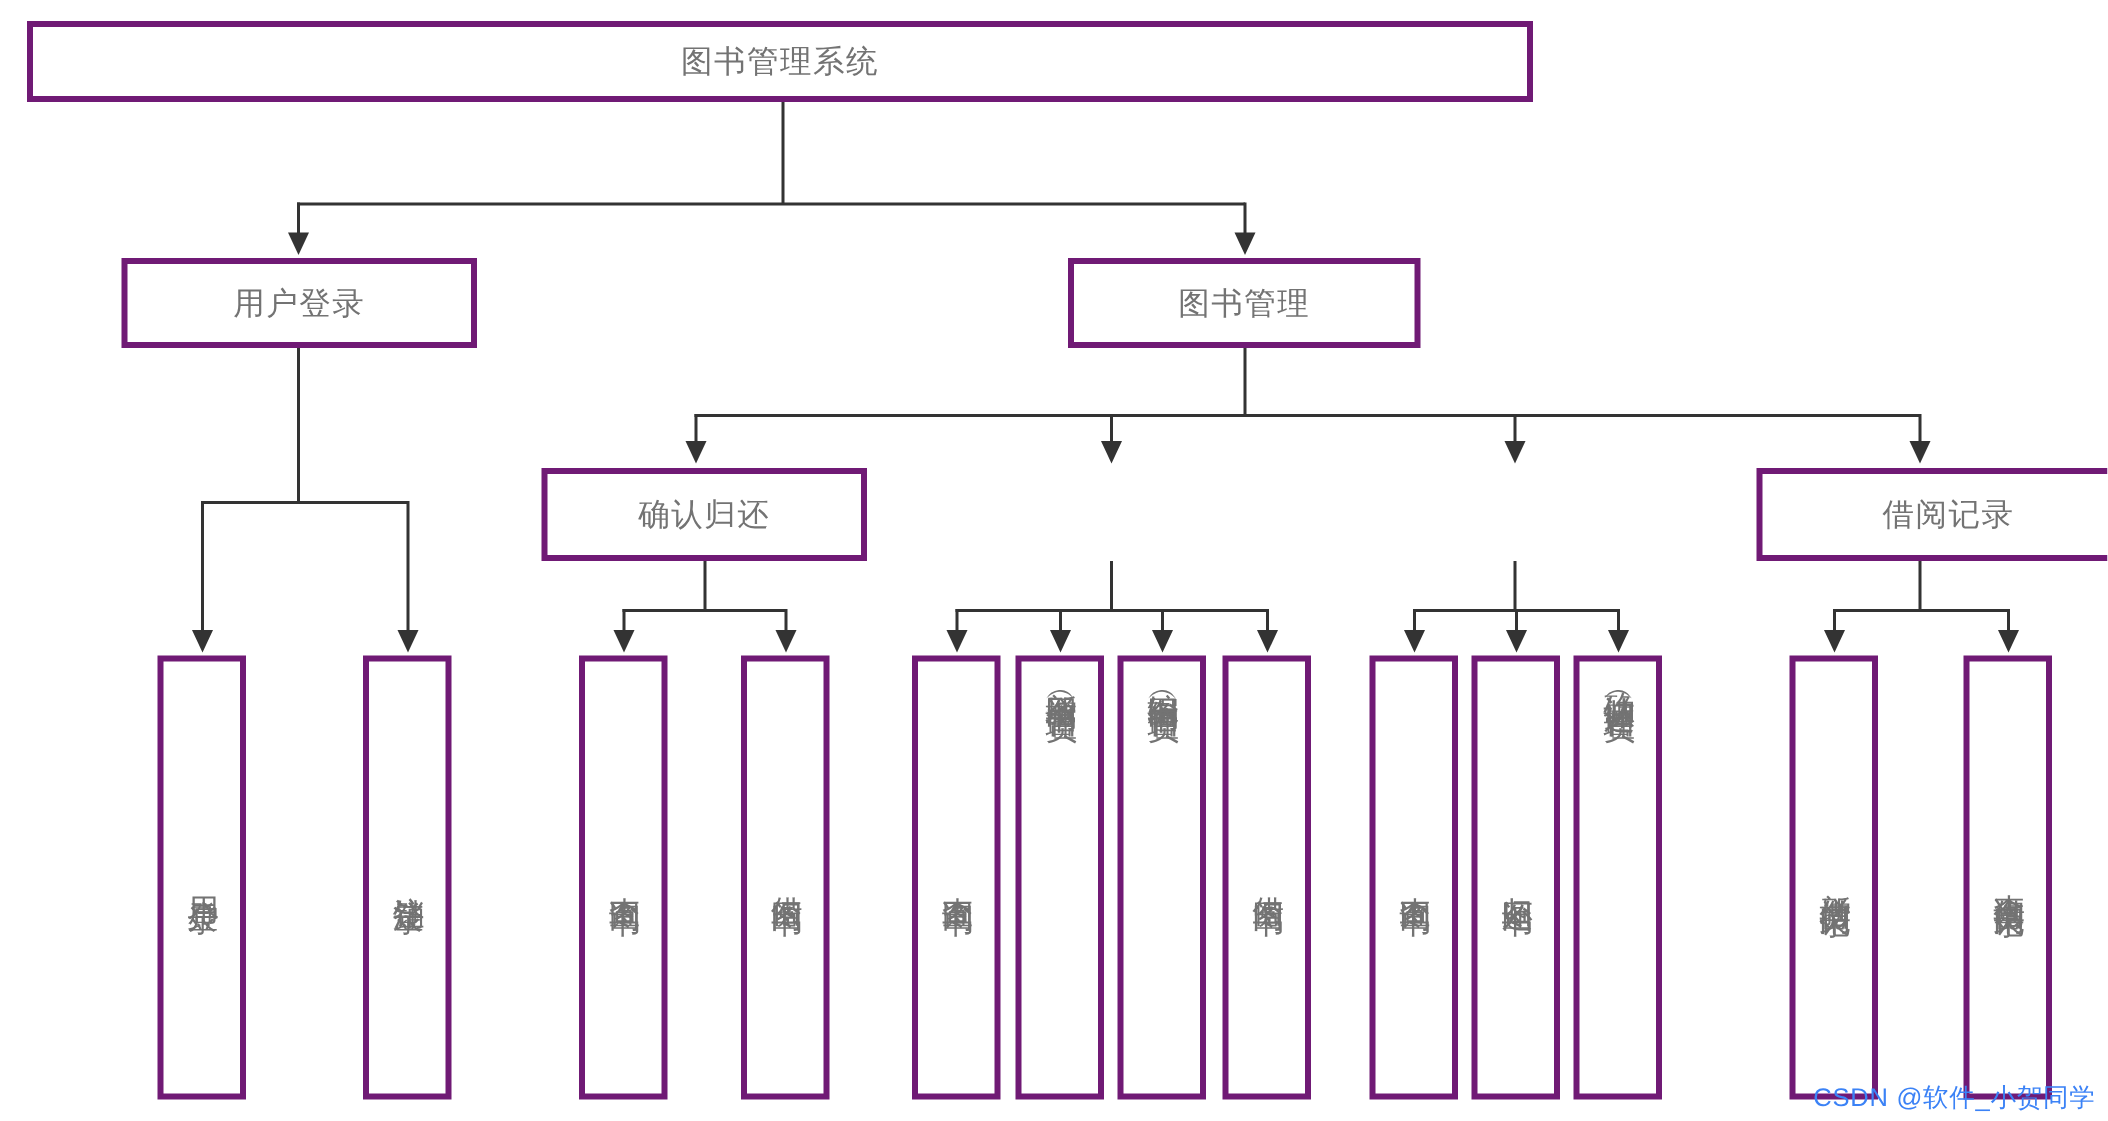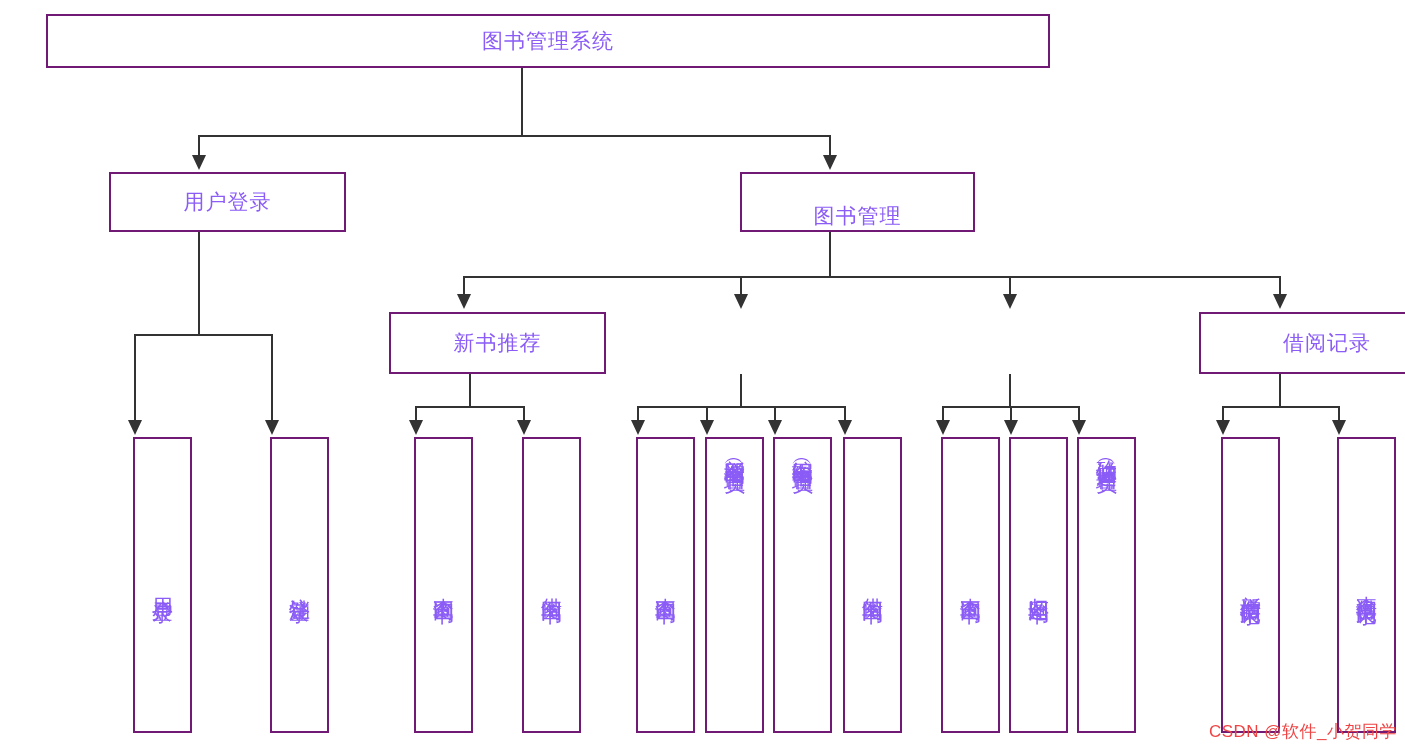--- a/index.html
+++ b/index.html
@@ -12,27 +12,26 @@
     width: 1405px;
     height: 747px;
     background: #ffffff;
     font-family: "Liberation Sans", "DejaVu Sans", sans-serif;
     overflow: hidden;
   }
   
   .node {
     position: absolute;
     box-sizing: border-box;
-    border: 2px solid #701a75;
+    border: 4px solid #701a75;
     background: #ffffff;
     display: flex;
     align-items: center;
     justify-content: center;
-    color: #8b5cf6;
-    margin-left: 28px;
+    color: #737373;
   }
   .node.h {
     font-size: 21px;
     letter-spacing: 1px;
   }
   .node.v {
     font-size: 21px;
     letter-spacing: 2px;
     writing-mode: vertical-rl;
     text-orientation: upright;
@@ -58,21 +57,21 @@
     border-left: 7px solid transparent;
     border-right: 7px solid transparent;
     border-top: 15px solid #333333;
   }
   
   #watermark {
     position: absolute;
     right: 8px;
     bottom: 4px;
     font-size: 17px;
-    color: #ef4444;
+    color: #3b82f6;
     letter-spacing: 0.5px;
     white-space: nowrap;
     font-family: "Liberation Sans", "DejaVu Sans", sans-serif;
   }
 </style>
 </head>
 <body>
 
 <div id="canvas">
 
@@ -85,21 +84,21 @@
   <div class="hline" style="left:198px; top:135px; width:632px;"></div>
 
   <div class="vline" style="left:198px; top:135px; height:22px;"></div>
   <div class="arrow" style="left:192px; top:155px;"></div>
   <div class="vline" style="left:829px; top:135px; height:22px;"></div>
   <div class="arrow" style="left:823px; top:155px;"></div>
 
   <div class="node h" style="left:81px; top:172px; width:237px; height:60px;">
     <span>用户登录</span>
   </div>
-  <div class="node h" style="left:712px; top:172px; width:235px; height:60px;align-items:flex-end;">
+  <div class="node h" style="left:712px; top:172px; width:235px; height:60px;">
     <span>图书管理</span>
   </div>
 
   <div class="vline" style="left:198px; top:232px; height:104px;"></div>
   <div class="hline" style="left:134px; top:334px; width:138px;"></div>
   <div class="vline" style="left:134px; top:334px; height:88px;"></div>
   <div class="arrow" style="left:128px; top:420px;"></div>
   <div class="vline" style="left:271px; top:334px; height:88px;"></div>
   <div class="arrow" style="left:265px; top:420px;"></div>
 
@@ -115,21 +114,21 @@
   <div class="vline" style="left:463px; top:276px; height:20px;"></div>
   <div class="arrow" style="left:457px; top:294px;"></div>
   <div class="vline" style="left:740px; top:276px; height:20px;"></div>
   <div class="arrow" style="left:734px; top:294px;"></div>
   <div class="vline" style="left:1009px; top:276px; height:20px;"></div>
   <div class="arrow" style="left:1003px; top:294px;"></div>
   <div class="vline" style="left:1279px; top:276px; height:20px;"></div>
   <div class="arrow" style="left:1273px; top:294px;"></div>
 
   <div class="node h" style="left:361px; top:312px; width:217px; height:62px;">
-    <span>新书推荐</span>
+    <span>确认归还</span>
   </div>
   <div class="node h" style="left:1171px; top:312px; width:256px; height:62px;text-align:center;">
     <span>借阅记录</span>
   </div>
 
   <div class="vline" style="left:469px; top:374px; height:34px;"></div>
   <div class="hline" style="left:415px; top:406px; width:109px;"></div>
   <div class="vline" style="left:415px; top:406px; height:16px;"></div>
   <div class="arrow" style="left:409px; top:420px;"></div>
   <div class="vline" style="left:523px; top:406px; height:16px;"></div>

